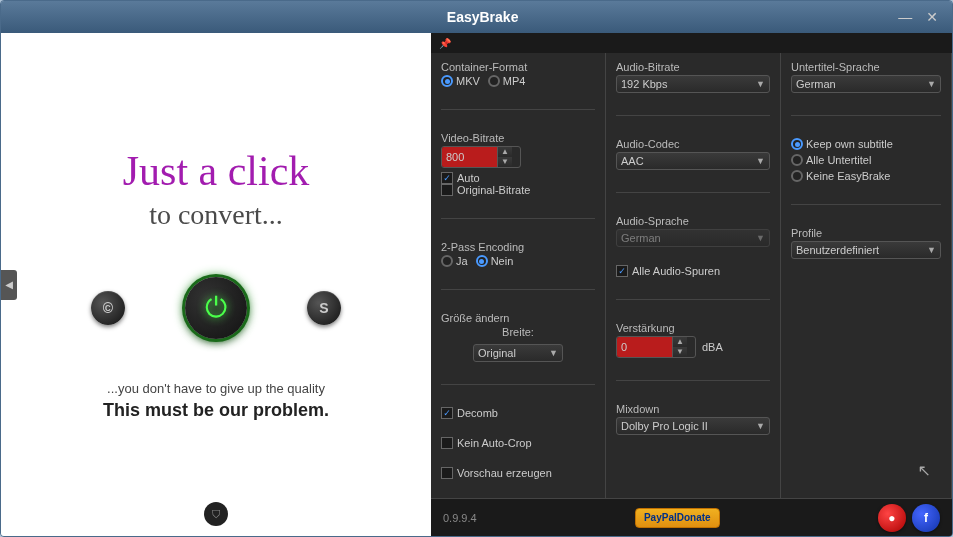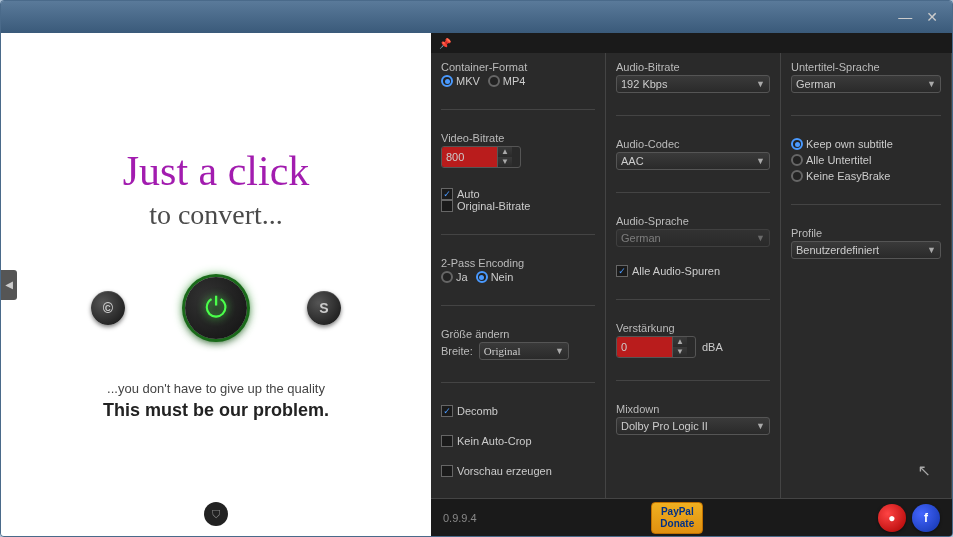--- a/index.html
+++ b/index.html
@@ -373,22 +373,21 @@
     .paypal-btn {
       background: linear-gradient(to bottom, #f0b020, #e09010);
       border: 1px solid #c07000;
       border-radius: 4px;
       padding: 3px 8px;
       font-size: 10px;
       font-weight: bold;
       color: #003087;
       cursor: pointer;
       display: flex;
-      flex-direction: column;
-      align-items: center;
+      flex-direction: row;
       line-height: 1.2;
     }
 
     .right-btns {
       display: flex;
       gap: 6px;
     }
 
     .circle-btn {
       width: 28px;
@@ -414,20 +413,21 @@
       box-shadow: 0 1px 3px rgba(0,0,0,0.5);
     }
   </style>
 </head>
 <body>
 
 <div class="window">
 
   <div class="titlebar">
     <div style="width:60px"></div>
+    <div class="titlebar-title">EasyBrake</div>
     <div class="titlebar-controls">
       <button class="titlebar-btn">—</button>
       <button class="titlebar-btn">✕</button>
     </div>
   </div>
 
   <div class="content">
 
     <div class="left-panel">
       <div class="arrow-left">◀</div>
@@ -476,21 +476,21 @@
 
           <div>
             <div class="section-label">Video-Bitrate</div>
             <div class="spinbox">
               <input class="spinbox-input" type="text" value="800" style="">
               <div class="spinbox-btns">
                 <button class="spinbox-btn">▲</button>
                 <button class="spinbox-btn">▼</button>
               </div>
             </div>
-            <div class="checkbox-row" style="margin-top:20px;">
+            <div class="checkbox-row" style="margin-top:4px;">
               <div class="checkbox checked"></div>
               <span>Auto</span>
             </div>
             <div class="checkbox-row">
               <div class="checkbox"></div>
               <span>Original-Bitrate</span>
             </div>
           </div>
 
           <hr class="divider">
@@ -506,23 +506,23 @@
                 <div class="radio-dot selected"></div>
                 <span>Nein</span>
               </div>
             </div>
           </div>
 
           <hr class="divider">
 
           <div>
             <div class="section-label">Größe ändern</div>
-            <div style="display:flex;align-items:center;gap:6px;">
+            <div style="display:flex;align-items:center;gap:6px;flex-direction:column;">
               <span class="section-label" style="margin:0;">Breite:</span>
-              <div class="select-control" style="width:90px;font-family:Liberation Serif, serif;">
+              <div class="select-control" style="width:90px;">
                 <span>Original</span>
                 <span class="arrow">▼</span>
               </div>
             </div>
           </div>
 
           <hr class="divider">
 
           <div class="checkbox-row">
             <div class="checkbox checked"></div>

